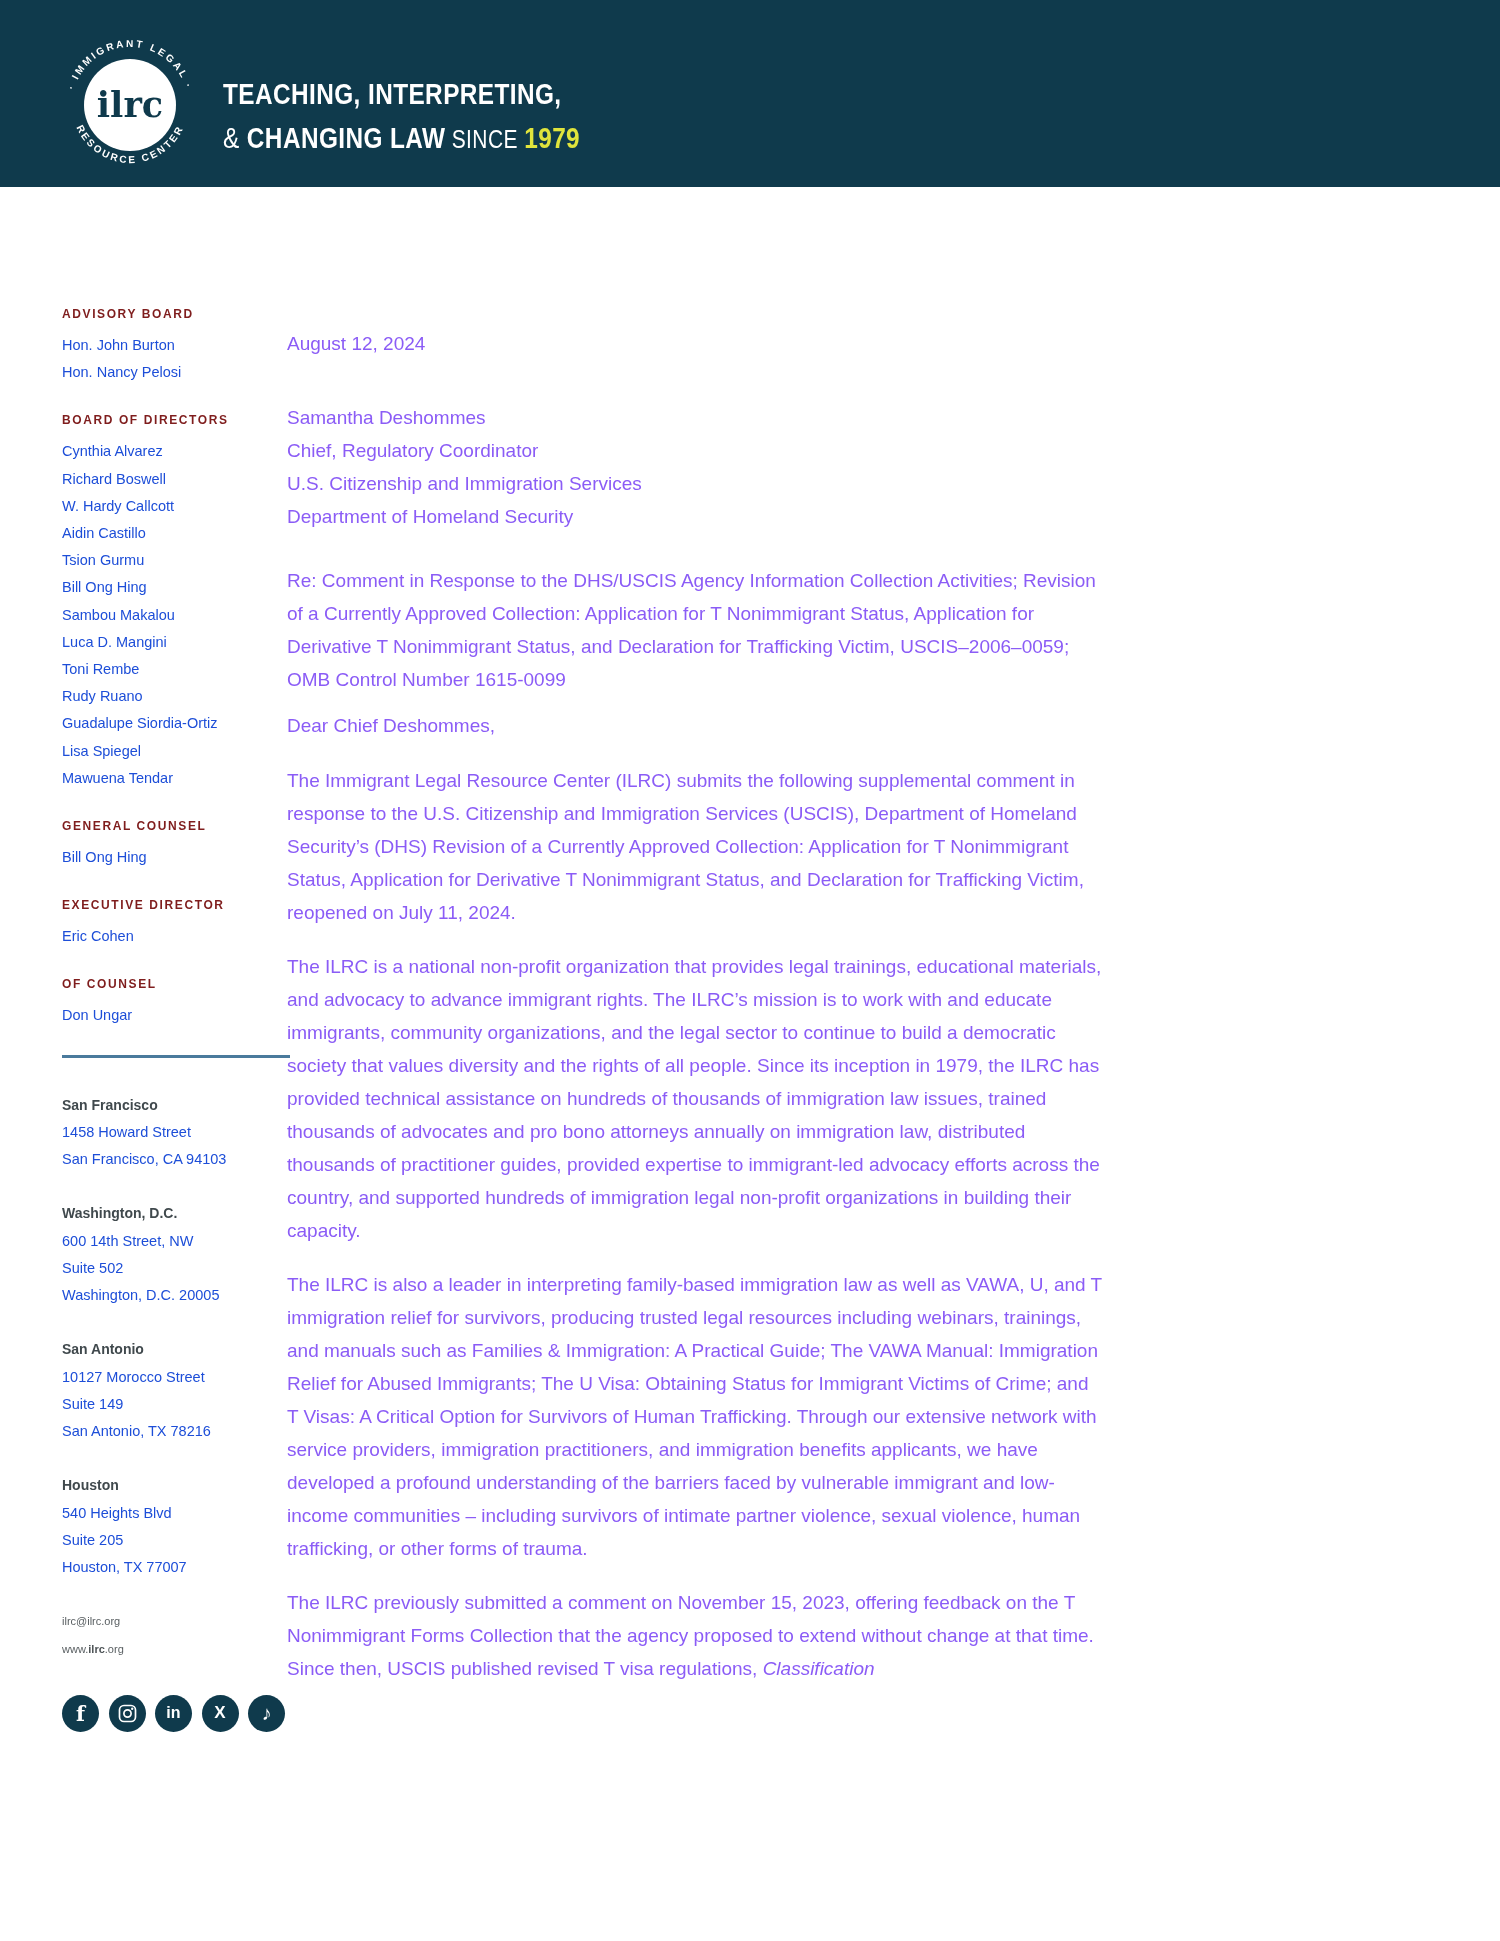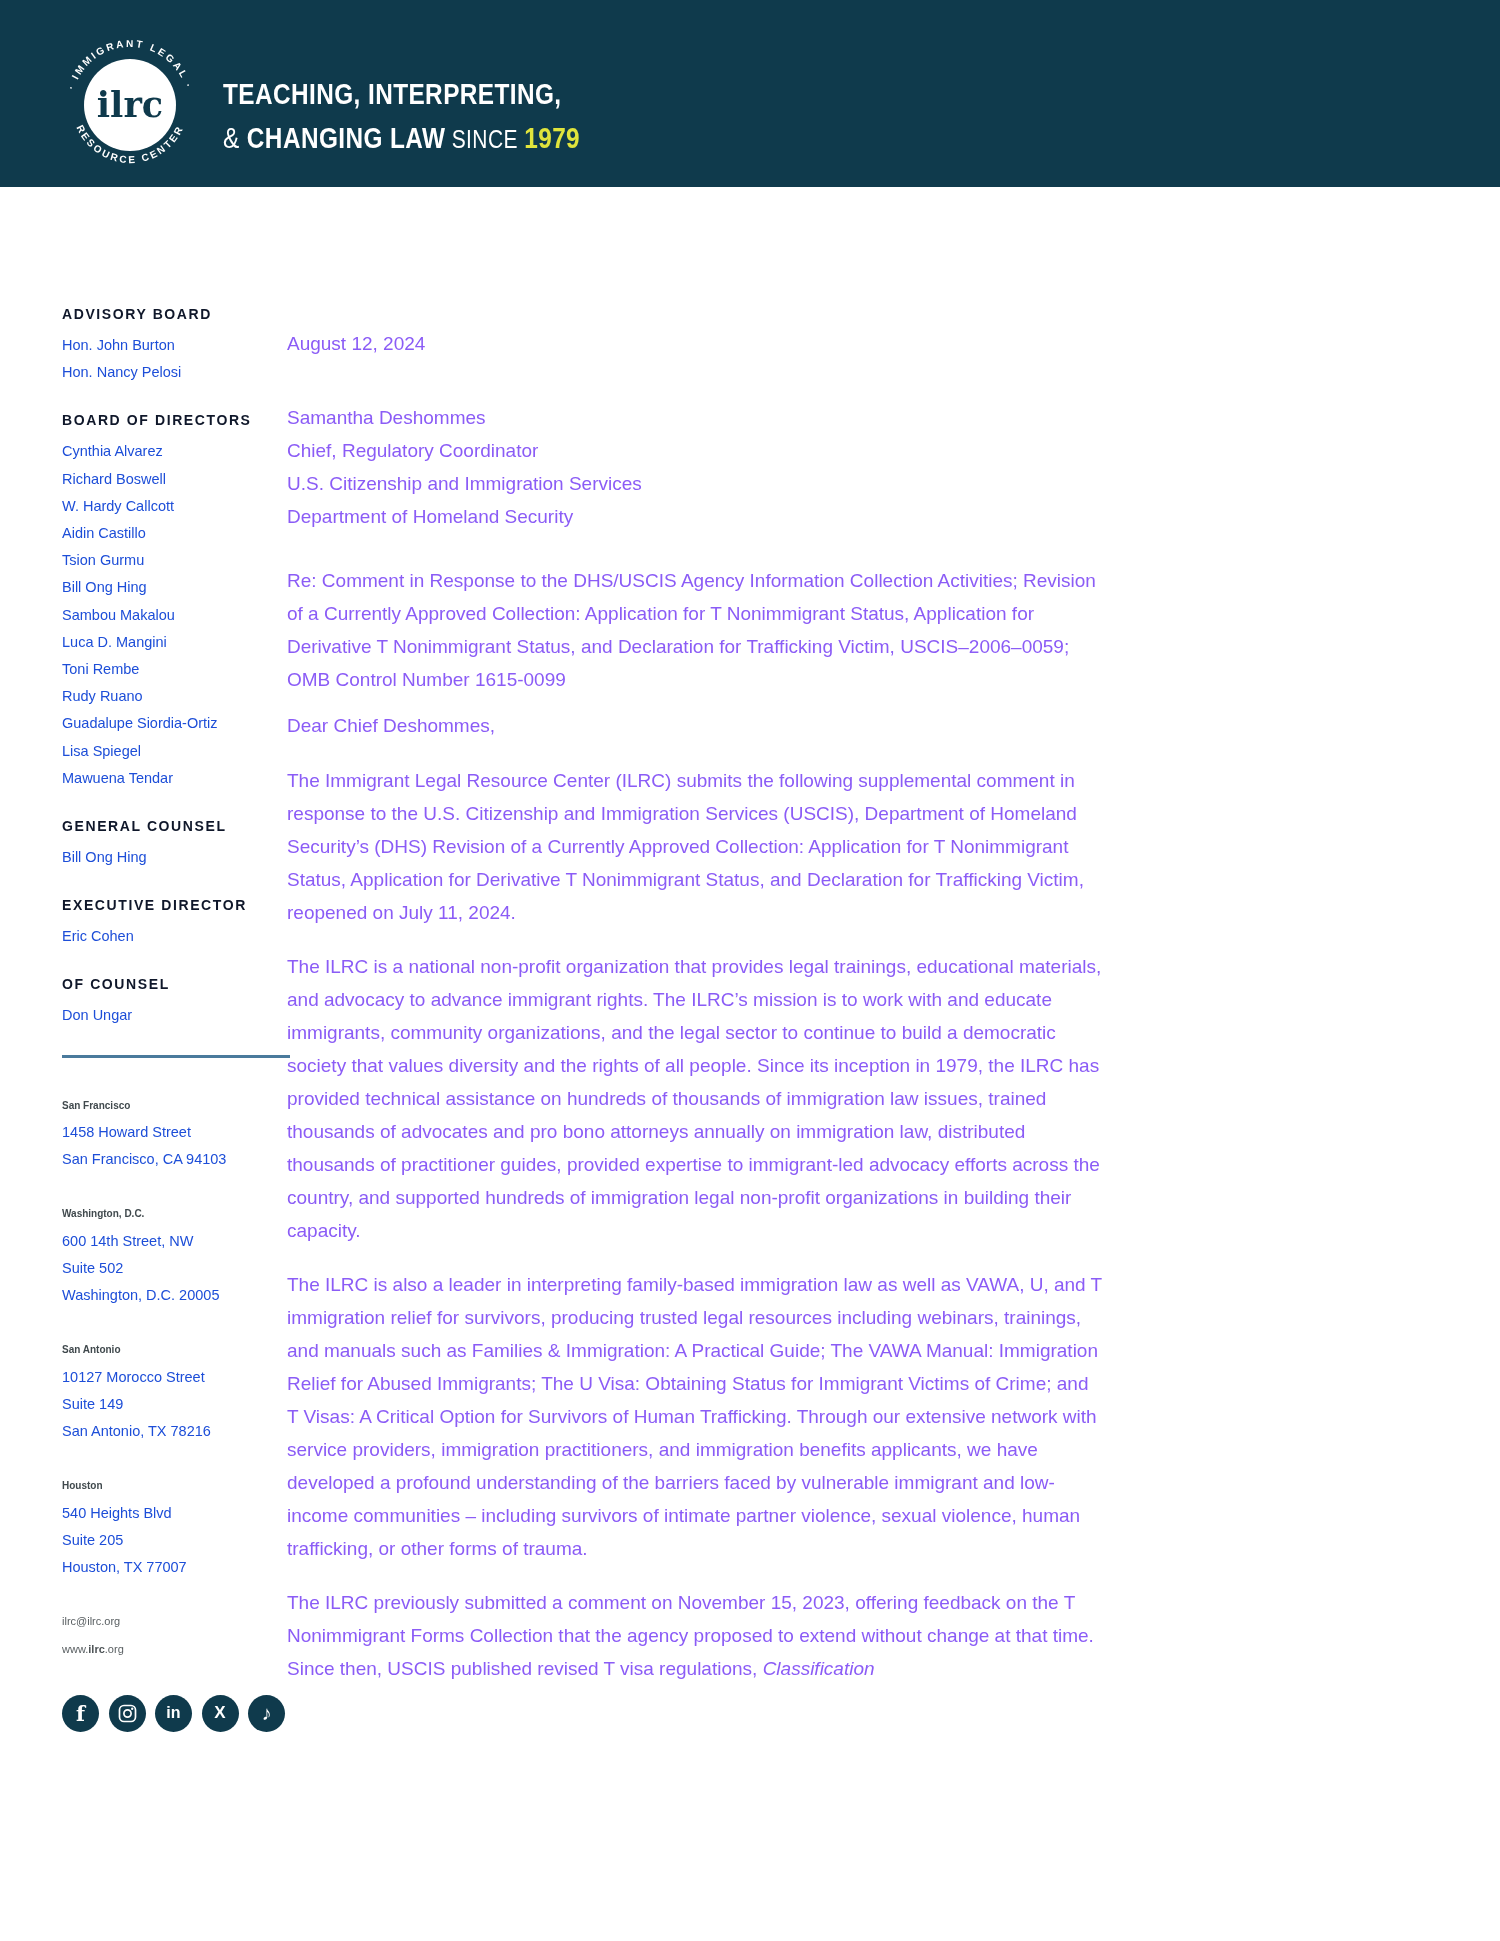--- a/index.html
+++ b/index.html
@@ -13,27 +13,27 @@
   .tagline { position:absolute; left:223px; top:72px; color:#ffffff; }
   .tag-line1, .tag-line2 { font-weight:700; font-size:29px; line-height:44px; letter-spacing:0.5px;
       transform:scaleX(0.84); transform-origin:left center; white-space:nowrap; }
   .tag-amp { font-weight:400; }
   .tag-since { font-weight:400; font-size:25px; }
   .tag-year { color:#e0e43c; font-weight:700; }
 
   
   .sidebar { position:absolute; left:62px; top:305px; width:228px; }
   .sb-section { margin:0 0 25px 0; }
-  .sb-heading { margin:0 0 9px 0; font-size:14px; line-height:18px; font-weight:700;
-      letter-spacing:1.6px; color:#0f172a; }
+  .sb-heading { margin:0 0 9px 0; font-size:12px; line-height:18px; font-weight:700;
+      letter-spacing:1.6px; color:#7f1d1d; }
   .sb-name { font-size:14.5px; line-height:27.2px; color:#1d4ed8; }
   .sb-divider { margin-top:22px; width:228px; height:3px; background:#4a7a9c; }
   .offices { margin-top:34px; }
   .office { margin-bottom:27.2px; }
-  .office-city { font-size:10px; line-height:27.2px; font-weight:700; color:#40494d; }
+  .office-city { font-size:14px; line-height:27.2px; font-weight:700; color:#40494d; }
   .contact { margin-top:24px; }
   .contact div { font-size:11px; line-height:27.2px; color:#585e61; }
   .site-bold { font-weight:700; color:#4d5356; }
   .social-row { margin-top:32px; display:flex; gap:9.5px; }
   .social-circle { width:37px; height:37px; border-radius:50%; background:#0f3a4c; color:#ffffff;
       display:flex; align-items:center; justify-content:center; font-weight:700; }
   .social-circle.fb { font-family:"DejaVu Serif", serif; font-size:21px; }
   .social-circle.li { font-size:16px; letter-spacing:0.2px; }
   .social-circle.xx { font-size:17px; }
   .social-circle.tk { font-size:20px; font-weight:400; }

